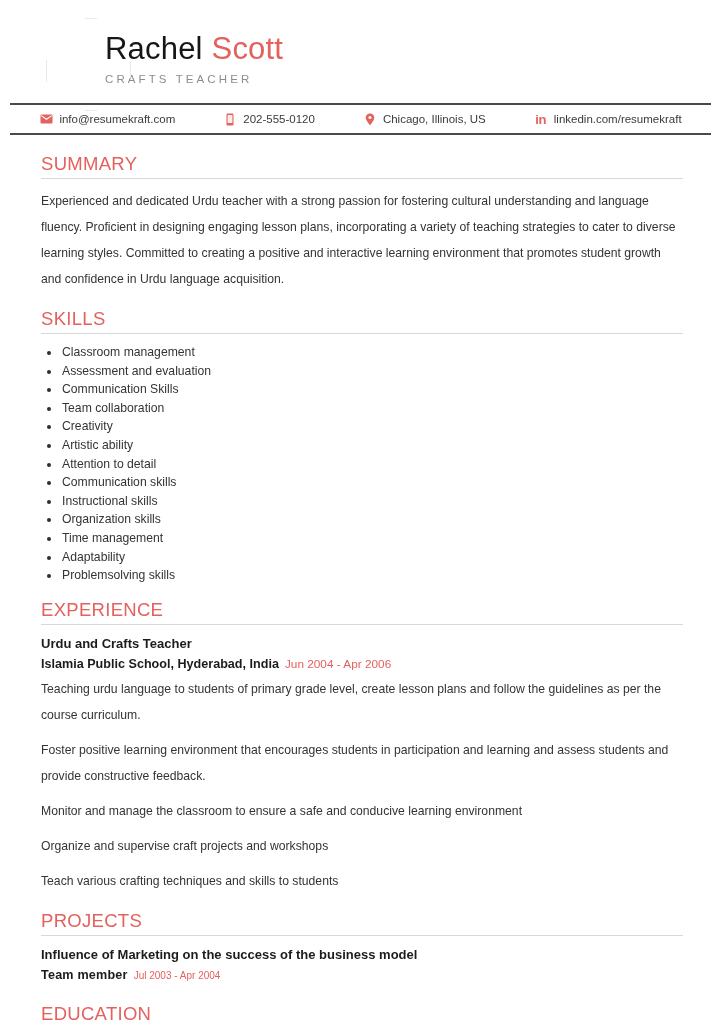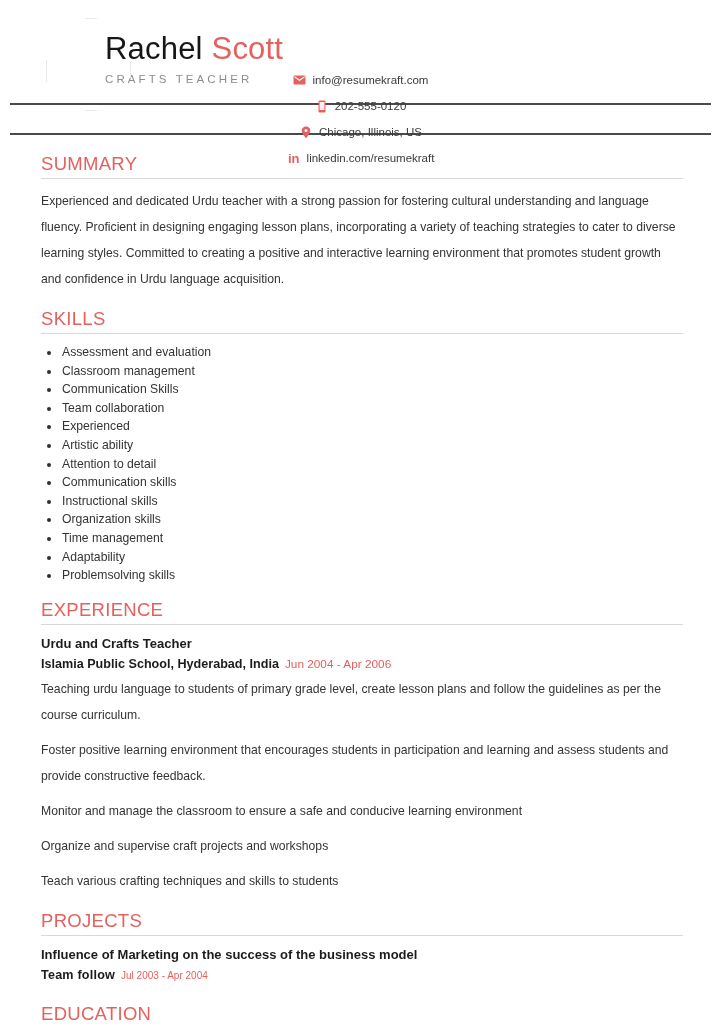--- a/index.html
+++ b/index.html
@@ -65,21 +65,20 @@
   
   .contact-bar {
     border-top: 2px solid #4a4a4a;
     border-bottom: 2px solid #4a4a4a;
     height: 28px;
     margin: 0 12px 0 10px;
     display: flex;
     align-items: center;
     justify-content: center;
     gap: 12px;
-    flex-direction: column;
   }
   .contact-item {
     display: flex;
     align-items: center;
     font-size: 11.5px;
     color: #3a3a3a;
     margin: 0 18px;
     white-space: nowrap;
   }
   .contact-item .ci-icon {
@@ -274,25 +273,25 @@
     <div class="section sec-summary">
       <div class="section-title">SUMMARY</div>
       <div class="section-rule"></div>
       <p class="para summary-text">Experienced and dedicated Urdu teacher with a strong passion for fostering cultural understanding and language fluency. Proficient in designing engaging lesson plans, incorporating a variety of teaching strategies to cater to diverse learning styles. Committed to creating a positive and interactive learning environment that promotes student growth and confidence in Urdu language acquisition.</p>
     </div>
 
     <div class="section sec-skills">
       <div class="section-title">SKILLS</div>
       <div class="section-rule"></div>
       <ul class="skills">
+        <li>Classroom management</li>
         <li>Assessment and evaluation</li>
-        <li>Classroom management</li>
         <li>Communication Skills</li>
         <li>Team collaboration</li>
-        <li>Experienced</li>
+        <li>Creativity</li>
         <li>Artistic ability</li>
         <li>Attention to detail</li>
         <li>Communication skills</li>
         <li>Instructional skills</li>
         <li>Organization skills</li>
         <li>Time management</li>
         <li>Adaptability</li>
         <li>Problemsolving skills</li>
       </ul>
     </div>
@@ -309,21 +308,21 @@
       <p class="para">Monitor and manage the classroom to ensure a safe and conducive learning environment</p>
       <p class="para">Organize and supervise craft projects and workshops</p>
       <p class="para">Teach various crafting techniques and skills to students</p>
     </div>
 
     <div class="section sec-projects">
       <div class="section-title">PROJECTS</div>
       <div class="section-rule"></div>
       <p class="proj-name">Influence of Marketing on the success of the business model</p>
       <p class="proj-meta">
-        <span class="proj-role">Team follow</span><span class="proj-dates">Jul 2003 - Apr 2004</span>
+        <span class="proj-role">Team member</span><span class="proj-dates">Jul 2003 - Apr 2004</span>
       </p>
     </div>
 
     <div class="section sec-education">
       <div class="section-title">EDUCATION</div>
       <div class="section-rule"></div>
     </div>
 
   </div>
 </div>

